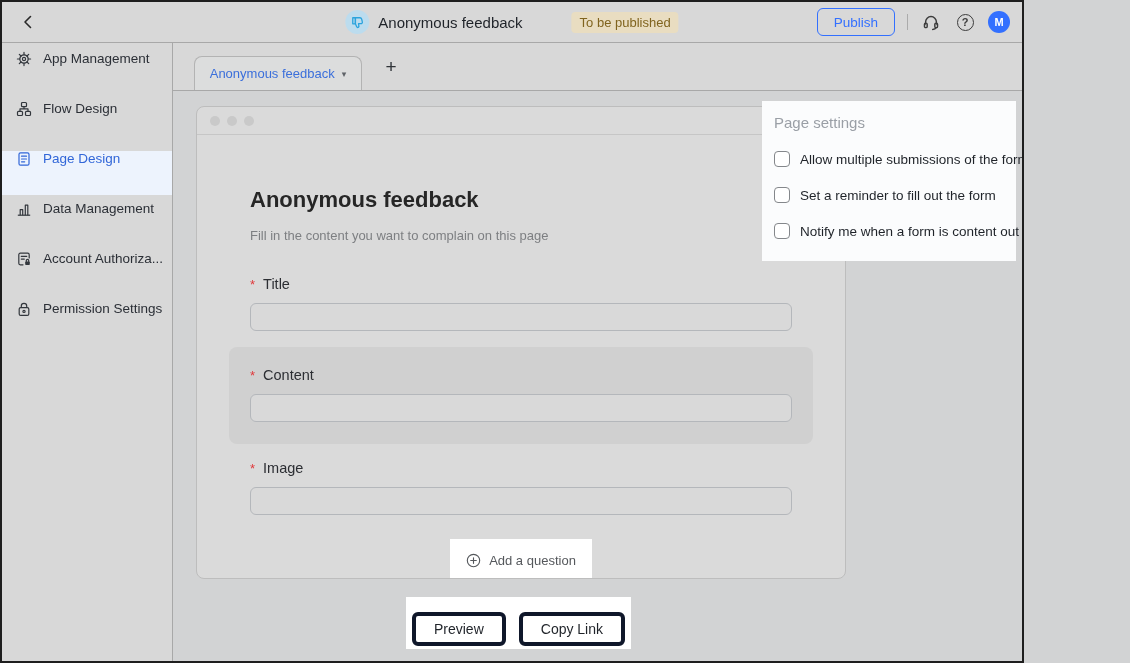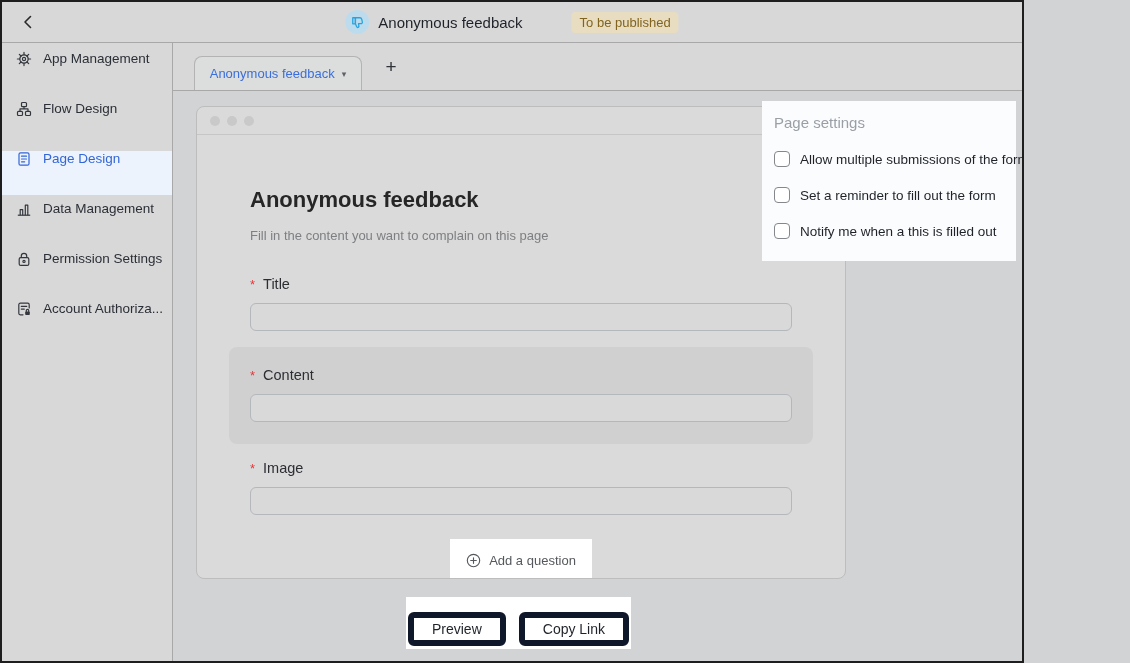--- a/index.html
+++ b/index.html
@@ -58,21 +58,21 @@
 
   
   .page-settings { position:absolute; right:6px; top:10px; width:254px; background:#fbfcfd; padding:13px 12px 22px; }
   .ps-title { font-size:15px; font-weight:400; color:#9a9fa6; }
   .ps-row { margin-top:20px; display:flex; align-items:center; gap:10px; cursor:pointer; }
   .checkbox { width:16px; height:16px; flex:0 0 16px; background:#fff; border:1.3px solid #84878b; border-radius:4px; }
   .ps-label { font-size:13.5px; color:#1f2329; white-space:nowrap; }
 
   
   .footer-bar { position:absolute; left:233px; bottom:12px; width:225px; height:52px; background:#ffffff; display:flex; align-items:center; justify-content:center; gap:13px; }
-  .foot-btn { height:34px; padding:0 18px; background:#fff; border:6px solid #0f172a; border-radius:6px; font-size:14px; color:#1f2329; font-family:inherit; cursor:pointer;margin-top:12px; }
+  .foot-btn { height:34px; padding:0 18px; background:#fff; border:4px solid #0f172a; border-radius:6px; font-size:14px; color:#1f2329; font-family:inherit; cursor:pointer;margin-top:12px; }
 
   svg { display:block; }
 </style>
 </head>
 <body>
 
 <div class="frame">
 
   <div class="topbar">
     <div class="back-btn">
@@ -83,20 +83,36 @@
     <div class="tb-center">
       <span class="app-icon">
         <svg width="15" height="15" viewBox="0 0 16 16" fill="none" stroke="#2aa3dd" stroke-width="1.4" stroke-linejoin="round">
           <path d="M5.4 2.9h4.9c.8 0 1.5.5 1.7 1.3l.8 3c.3 1-.5 2-1.5 2H8.7l.4 2.4c.2.9-.5 1.7-1.4 1.7-.3 0-.6-.2-.8-.5L5.4 9.4z"></path>
           <path d="M2.6 2.9h2.8v6.5H2.6z"></path>
         </svg>
       </span>
       <span class="tb-title">Anonymous feedback</span>
       <span class="badge">To be published</span>
     </div>
+    <div class="tb-right">
+      <button class="publish-btn">Publish</button>
+      <span class="tb-divider"></span>
+      <span class="tb-icon">
+        <svg width="18" height="18" viewBox="0 0 16 16" fill="none" stroke="#3c3c3c" stroke-width="1.3" stroke-linecap="round">
+          <path d="M3.2 9.8V8a4.8 4.8 0 0 1 9.6 0v1.8"></path>
+          <rect x="2.2" y="9" width="2.4" height="4" rx="1.1"></rect>
+          <rect x="11.4" y="9" width="2.4" height="4" rx="1.1"></rect>
+          <path d="M12.7 13.1c-.6 1-1.8 1.6-3.2 1.6"></path>
+        </svg>
+      </span>
+      <span class="tb-icon">
+          <span class="q-icon">?</span>
+        </span>
+      <span class="avatar">M</span>
+    </div>
   </div>
 
   <div class="app-body">
 
     <div class="sidebar">
       <div class="side-item">
         <span class="s-icon">
           <svg width="16" height="16" viewBox="0 0 16 16" fill="none" stroke="currentColor" stroke-width="1.2" stroke-linecap="round">
             <circle cx="8" cy="8" r="4.2"></circle>
               <circle cx="8" cy="8" r="1.6"></circle>
@@ -129,38 +145,38 @@
         <span class="s-icon">
           <svg width="16" height="16" viewBox="0 0 16 16" fill="none" stroke="currentColor" stroke-width="1.2" stroke-linejoin="round">
             <path d="M1.8 14.2h12.4"></path>
             <path d="M4.2 14.2V8.6h2.5v5.6M9.3 14.2V4.2h2.5v10"></path>
           </svg>
         </span>
         <span>Data Management</span>
       </div>
       <div class="side-item">
         <span class="s-icon">
-          <svg width="16" height="16" viewBox="0 0 16 16" fill="none" stroke="currentColor" stroke-width="1.2" stroke-linejoin="round">
-            <rect x="3.2" y="6.6" width="9.6" height="7.8" rx="1.5"></rect>
-            <path d="M5.3 6.6V5.1a2.7 2.7 0 0 1 5.4 0v1.5"></path>
-            <circle cx="8" cy="10.4" r="1.1"></circle>
-          </svg>
-        </span>
-        <span>Permission Settings</span>
-      </div>
-      <div class="side-item">
-        <span class="s-icon">
           <svg width="16" height="16" viewBox="0 0 16 16" fill="none" stroke="currentColor" stroke-width="1.2" stroke-linecap="round" stroke-linejoin="round">
             <path d="M13.2 7V3.7c0-.8-.7-1.5-1.5-1.5H4.3c-.8 0-1.5.7-1.5 1.5v8.6c0 .8.7 1.5 1.5 1.5H7"></path>
             <path d="M5.3 5.4h5.4M5.3 8.1h3"></path>
             <rect x="9.2" y="10.4" width="4.6" height="3.6" rx="0.8" fill="currentColor" stroke="none"></rect>
             <path d="M10.3 10.4v-.9a1.2 1.2 0 0 1 2.4 0v.9"></path>
           </svg>
         </span>
         <span>Account Authoriza...</span>
+      </div>
+      <div class="side-item">
+        <span class="s-icon">
+          <svg width="16" height="16" viewBox="0 0 16 16" fill="none" stroke="currentColor" stroke-width="1.2" stroke-linejoin="round">
+            <rect x="3.2" y="6.6" width="9.6" height="7.8" rx="1.5"></rect>
+            <path d="M5.3 6.6V5.1a2.7 2.7 0 0 1 5.4 0v1.5"></path>
+            <circle cx="8" cy="10.4" r="1.1"></circle>
+          </svg>
+        </span>
+        <span>Permission Settings</span>
       </div>
     </div>
 
     <div class="main">
 
       <div class="tabbar">
         <div class="tab">
           <span>Anonymous feedback</span>
           <span class="tab-caret">▾</span>
         </div>
@@ -220,21 +236,21 @@
           <div class="ps-row">
             <span class="checkbox"></span>
             <span class="ps-label">Allow multiple submissions of the form</span>
           </div>
           <div class="ps-row">
             <span class="checkbox"></span>
             <span class="ps-label">Set a reminder to fill out the form</span>
           </div>
           <div class="ps-row">
             <span class="checkbox"></span>
-            <span class="ps-label">Notify me when a this is filled out</span>
+            <span class="ps-label">Notify me when a form is content out</span>
           </div>
         </div>
 
         <div class="footer-bar">
           <button class="foot-btn">Preview</button>
           <button class="foot-btn">Copy Link</button>
         </div>
 
       </div>
     </div>

